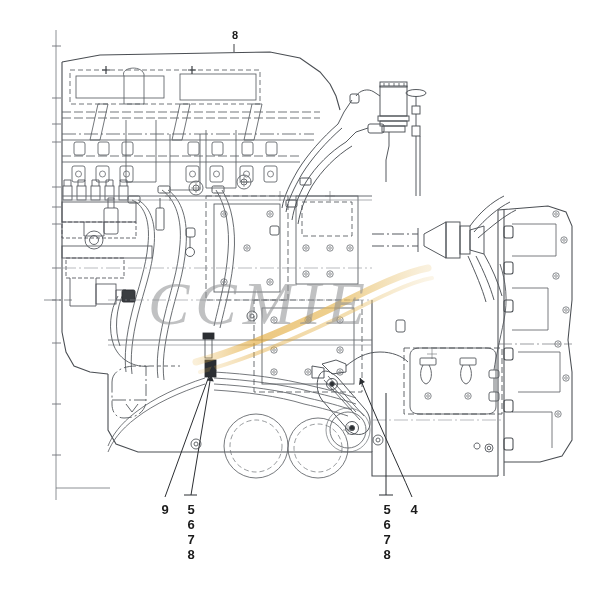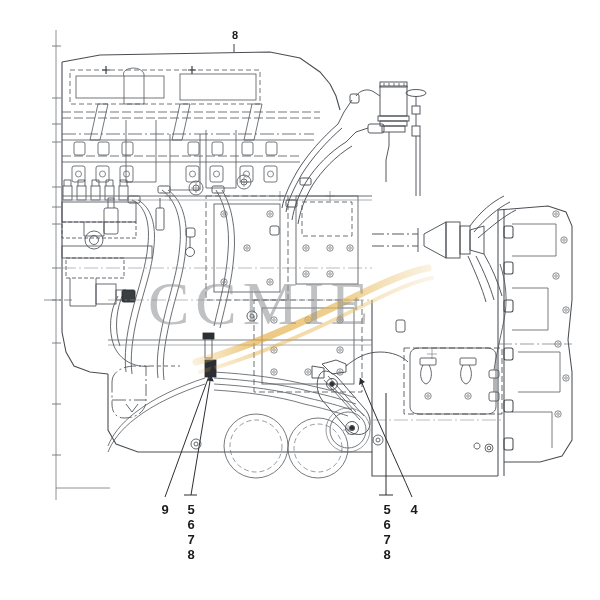--- a/index.html
+++ b/index.html
@@ -25,20 +25,21 @@
     height: 600px;
   }
   
   #watermark {
     position: absolute;
     left: 0;
     top: 0;
     width: 600px;
     height: 514px;
     pointer-events: none;
+    font-style: italic;
   }
   .wm-text {
     position: absolute;
     font-family: "Liberation Serif", serif;
     color: #8d8f92;
     opacity: 0.55;
     letter-spacing: 2px;
     white-space: nowrap;
   }
   #wm-main {

